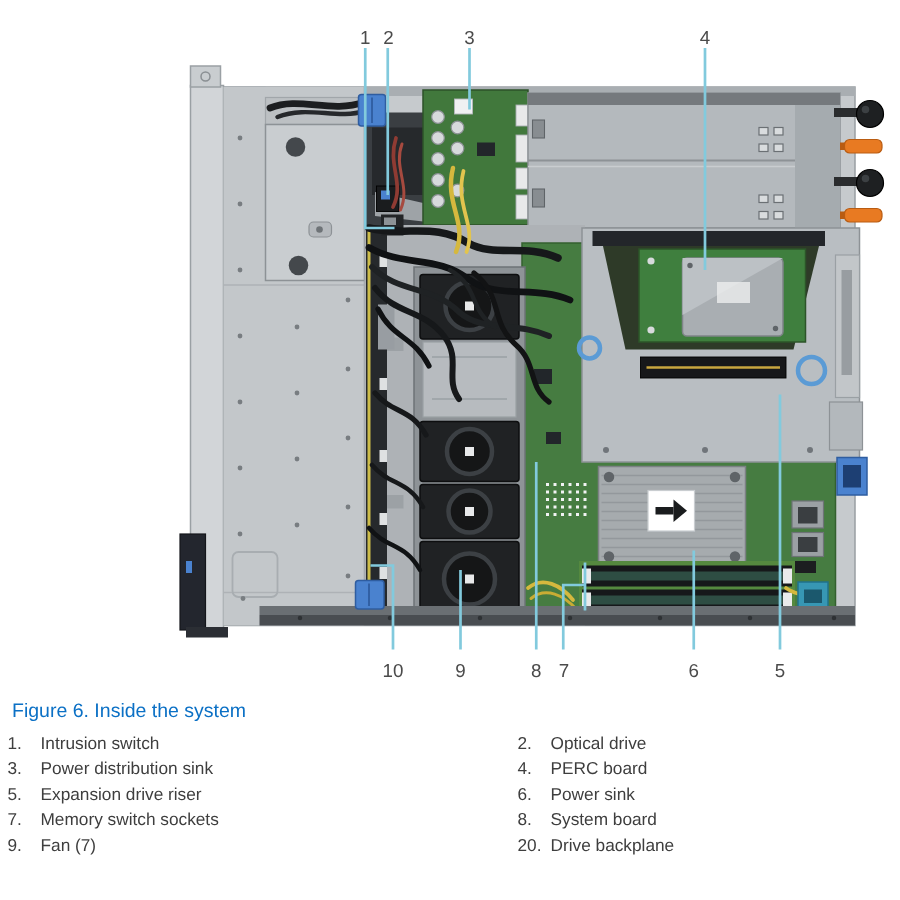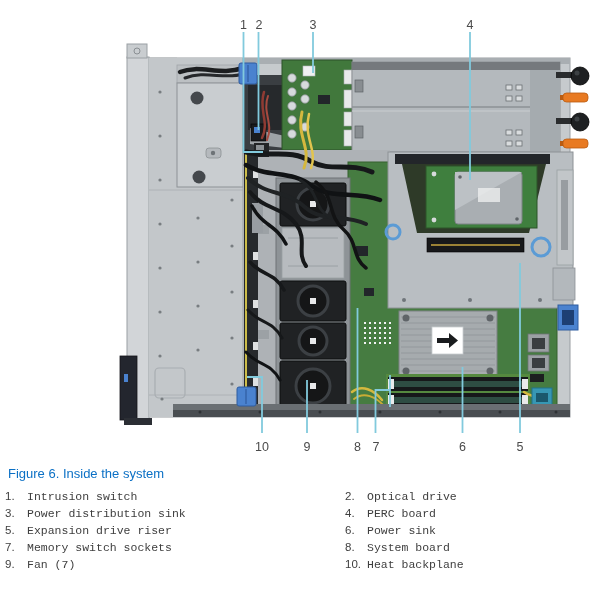--- a/index.html
+++ b/index.html
@@ -6,21 +6,21 @@
   .page{position:relative;width:600px;height:600px;background:#fff;overflow:hidden;
         font-family:"Liberation Sans",sans-serif;}
   .page svg{position:absolute;left:0;top:0;}
   .callout-num{font-family:"Liberation Sans",sans-serif;font-size:12.5px;fill:#4b4b4b;}
   .caption{position:absolute;left:8px;top:466px;font-size:13px;font-weight:400;color:#0b70c5;}
   .legend-col{position:absolute;top:488px;}
   .legend-col.left{left:5px;width:330px;}
   .legend-col.right{left:345px;width:250px;}
   .legend-row{display:flex;height:17px;line-height:17px;font-size:11.5px;color:#3e3e3e;}
   .legend-row .num{width:22px;flex:none;}
-  .legend-row .lbl{flex:1;font-family:Liberation Mono, monospace;}
+  .legend-row .lbl{flex:1;}
 </style>
 </head>
 <body>
 
 <div class="page">
 
 <svg width="600" height="600" viewBox="0 0 600 600">
 
   <g>
     <rect x="148" y="58" width="422" height="359" fill="#c6cacd" stroke="#999ea2" stroke-width="1"></rect>
@@ -431,18 +431,18 @@
   </div>
   <div class="legend-row">
     <span class="num">6.</span>
     <span class="lbl">Power sink</span>
   </div>
   <div class="legend-row">
     <span class="num">8.</span>
     <span class="lbl">System board</span>
   </div>
   <div class="legend-row">
-    <span class="num">10.</span>
-    <span class="lbl">Heat backplane</span>
+    <span class="num">20.</span>
+    <span class="lbl">Drive backplane</span>
   </div>
 </div>
 
 </div>
 
 </body></html>

